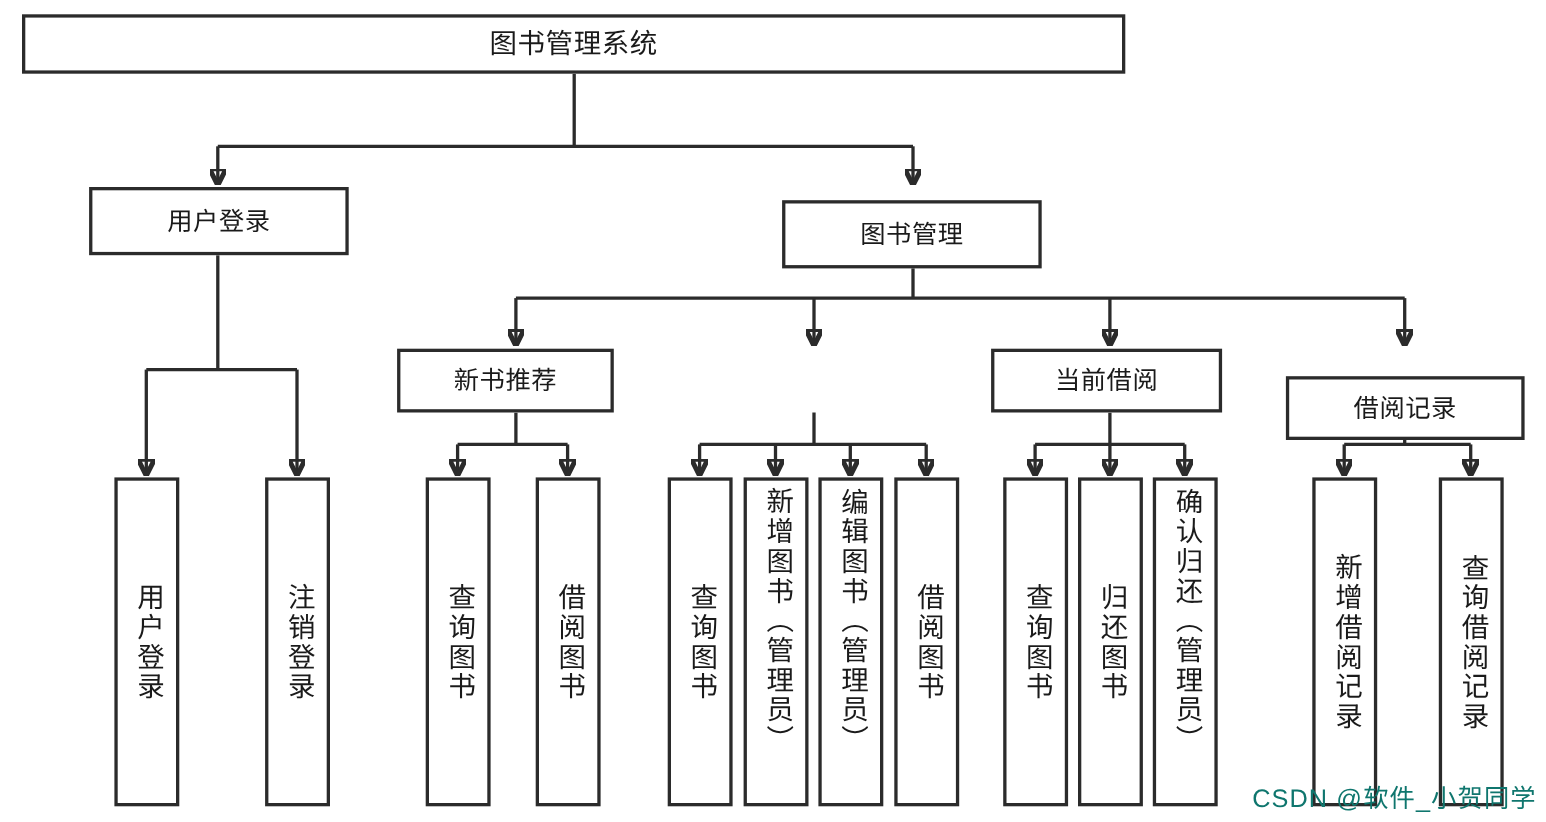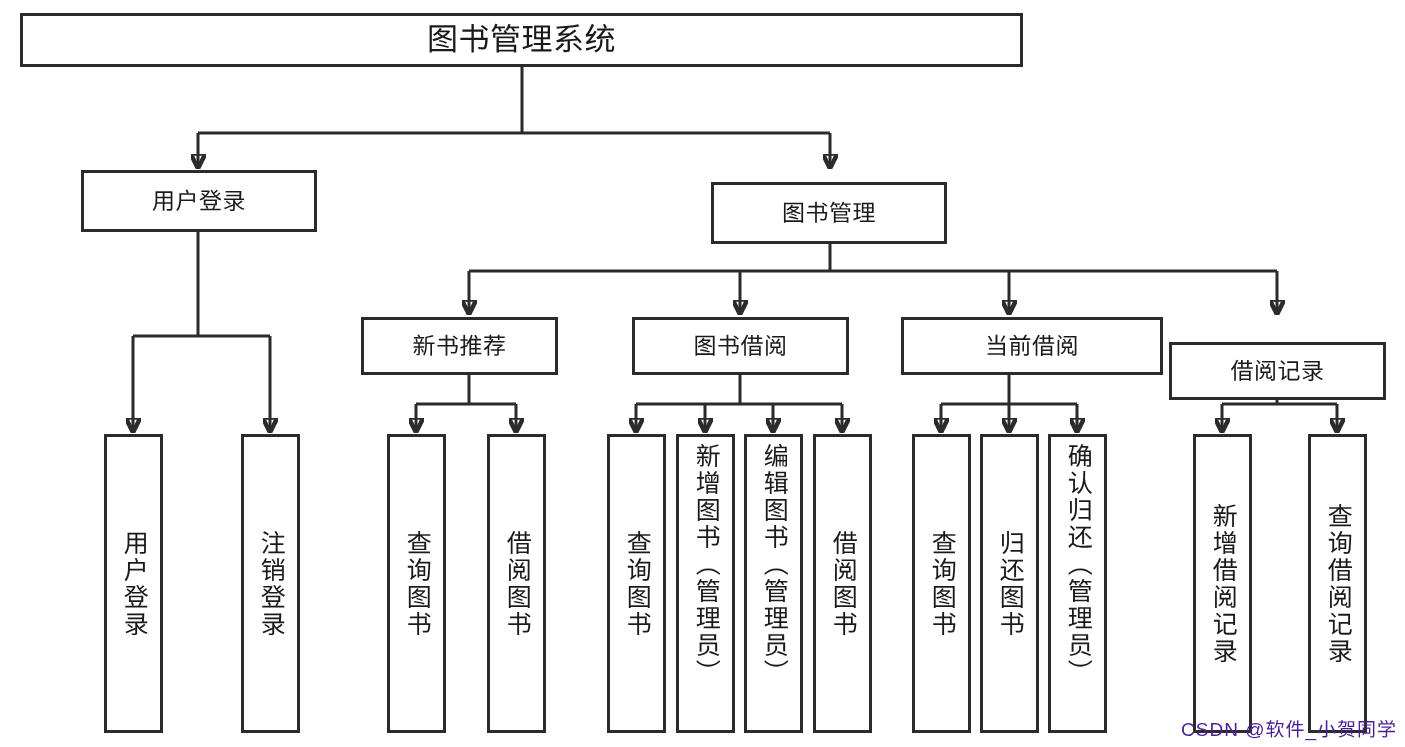--- a/index.html
+++ b/index.html
@@ -47,21 +47,21 @@
   }
   .node-label {
     display: block;
     text-align: center;
     line-height: 1.08;
     letter-spacing: 0.5px;
     white-space: nowrap;
   }
   
   .node.root .node-label {
-    font-size: 31px;
+    font-size: 25px;
   }
   
   .node.branch .node-label {
     font-size: 23px;
   }
   
   .node.leaf {
     align-items: flex-start;
     justify-content: center;
     padding-top: 6px;
@@ -78,22 +78,22 @@
   
   .node.leaf.mid {
     align-items: center;
     padding-top: 0;
   }
   
   #watermark {
     position: absolute;
     right: 8px;
     bottom: 6px;
-    font-size: 19px;
-    color: #4c1d95;
+    font-size: 23px;
+    color: #0f766e;
     letter-spacing: 1px;
     white-space: nowrap;
     user-select: none;
   }
 </style>
 </head>
 <body>
 
 <div id="canvas">
 
@@ -157,25 +157,22 @@
   </div>
 
   <div class="node branch" style="left:711px; top:182px; width:236px; height:62px;">
     <span class="node-label">图书管理</span>
   </div>
 
   <div class="node branch" style="left:361px; top:317px; width:197px; height:58px;">
     <span class="node-label">新书推荐</span>
   </div>
 
-  <div class="node branch" style="left:632px; top:317px; width:217px; height:58px;">
-    <span class="node-label">图书借阅</span>
-  </div>
-
-  <div class="node branch" style="left:901px; top:317px; width:262px; height:58px;">
+
+  <div class="node branch" style="left:901px; top:317px; width:210px; height:58px;">
     <span class="node-label">当前借阅</span>
   </div>
 
   <div class="node branch" style="left:1169px; top:317px; width:217px; height:58px;margin-top:25px;">
     <span class="node-label">借阅记录</span>
   </div>
 
   <div class="node leaf mid" style="left:104px; top:434px; width:59px; height:299px;">
     <span class="node-label">用户登录</span>
   </div>

